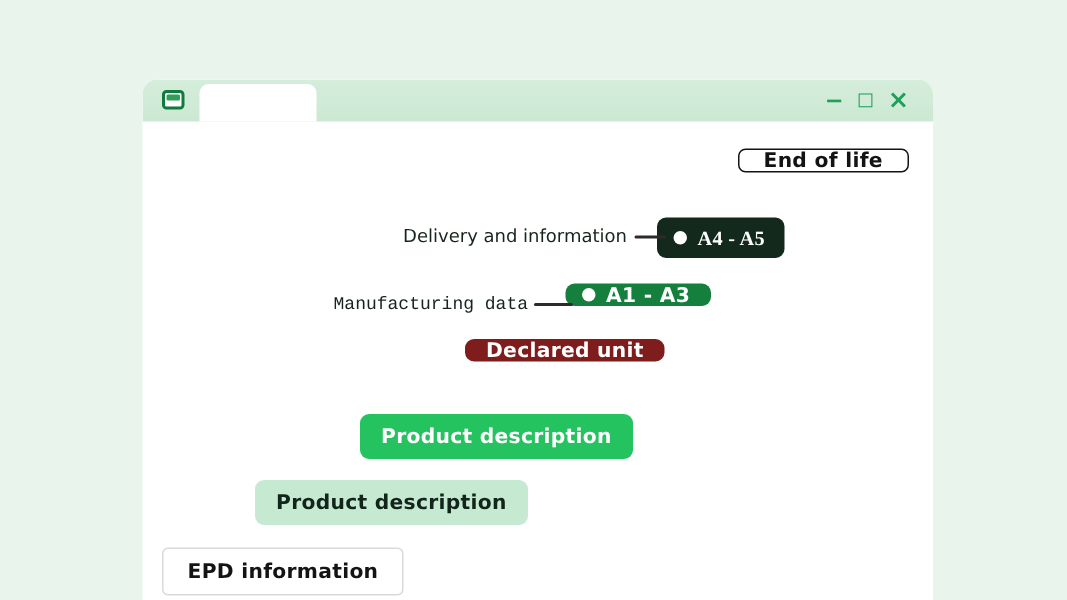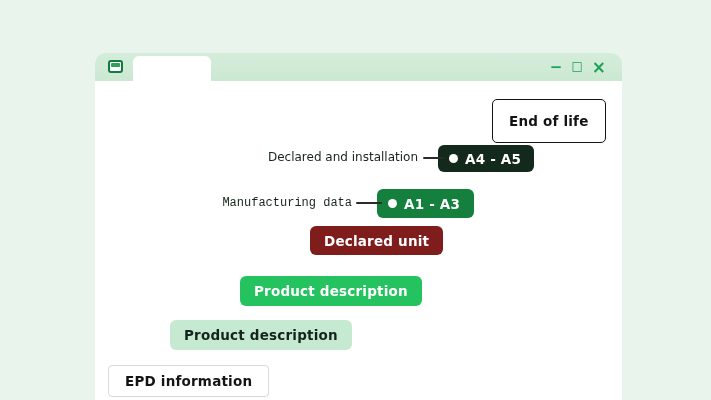--- a/index.html
+++ b/index.html
@@ -62,48 +62,49 @@
   .win-controls .ctrl { cursor: default; line-height: 1; }
   .ctrl.min { font-size: 15px; }
   .ctrl.max { font-size: 12px; transform: translateY(-1px); }
   .ctrl.close { font-size: 17px; }
 
   
   .badge {
     position: absolute;
     display: inline-flex;
     align-items: center;
-    height: 29px;
+    height: 15px;
     padding: 0 14px;
     border-radius: 6px;
     font-size: 13.5px;
     font-weight: 700;
     letter-spacing: 0.2px;
     color: #ffffff;
     white-space: nowrap;
   }
   .badge .dot {
     width: 9px; height: 9px;
     border-radius: 50%;
     background: #ffffff;
     margin-right: 7px;
     flex: 0 0 auto;
   }
   .b-endoflife {
-    left: 492px; top: 99px; height: 44px;
+    left: 492px; top: 99px; height: 16px;
     background: #ffffff;
     border: 1.5px solid #131313;
     color: #131313;
     padding: 0 16px;
     border-radius: 5px;
   }
   .b-a4a5 {
     left: 438px; top: 145px; height: 27px;
     background: #12291b;
     padding: 0 13px 0 11px;
+    font-family: Liberation Serif, serif;
   }
   .b-a1a3 {
     left: 377px; top: 189px;
     background: #15803d;
     padding: 0 14px 0 11px;
   }
   .b-declared  { left: 310px; top: 226px; background: #7f1d1d; }
   .b-prodbright{ left: 240px; top: 276px; height: 30px; background: #25c360; }
   .b-prodpale  { left: 170px; top: 320px; height: 30px; background: #c6e9d1; color: #13241a; }
   .b-epd {
@@ -164,19 +165,19 @@
   <div class="badge b-a1a3">
     <span class="dot"></span>
     <span>A1 - A3</span>
   </div>
 
   <div class="badge b-declared">Declared unit</div>
   <div class="badge b-prodbright">Product description</div>
   <div class="badge b-prodpale">Product description</div>
   <div class="badge b-epd">EPD information</div>
 
-  <div class="ann-label lbl-delivery">Declared and installation</div>
+  <div class="ann-label lbl-delivery">Delivery and information</div>
   <div class="connector c-delivery"></div>
 
   <div class="ann-label lbl-manufacturing">Manufacturing data</div>
   <div class="connector c-manufacturing"></div>
 
 </div>
 
 </body></html>

